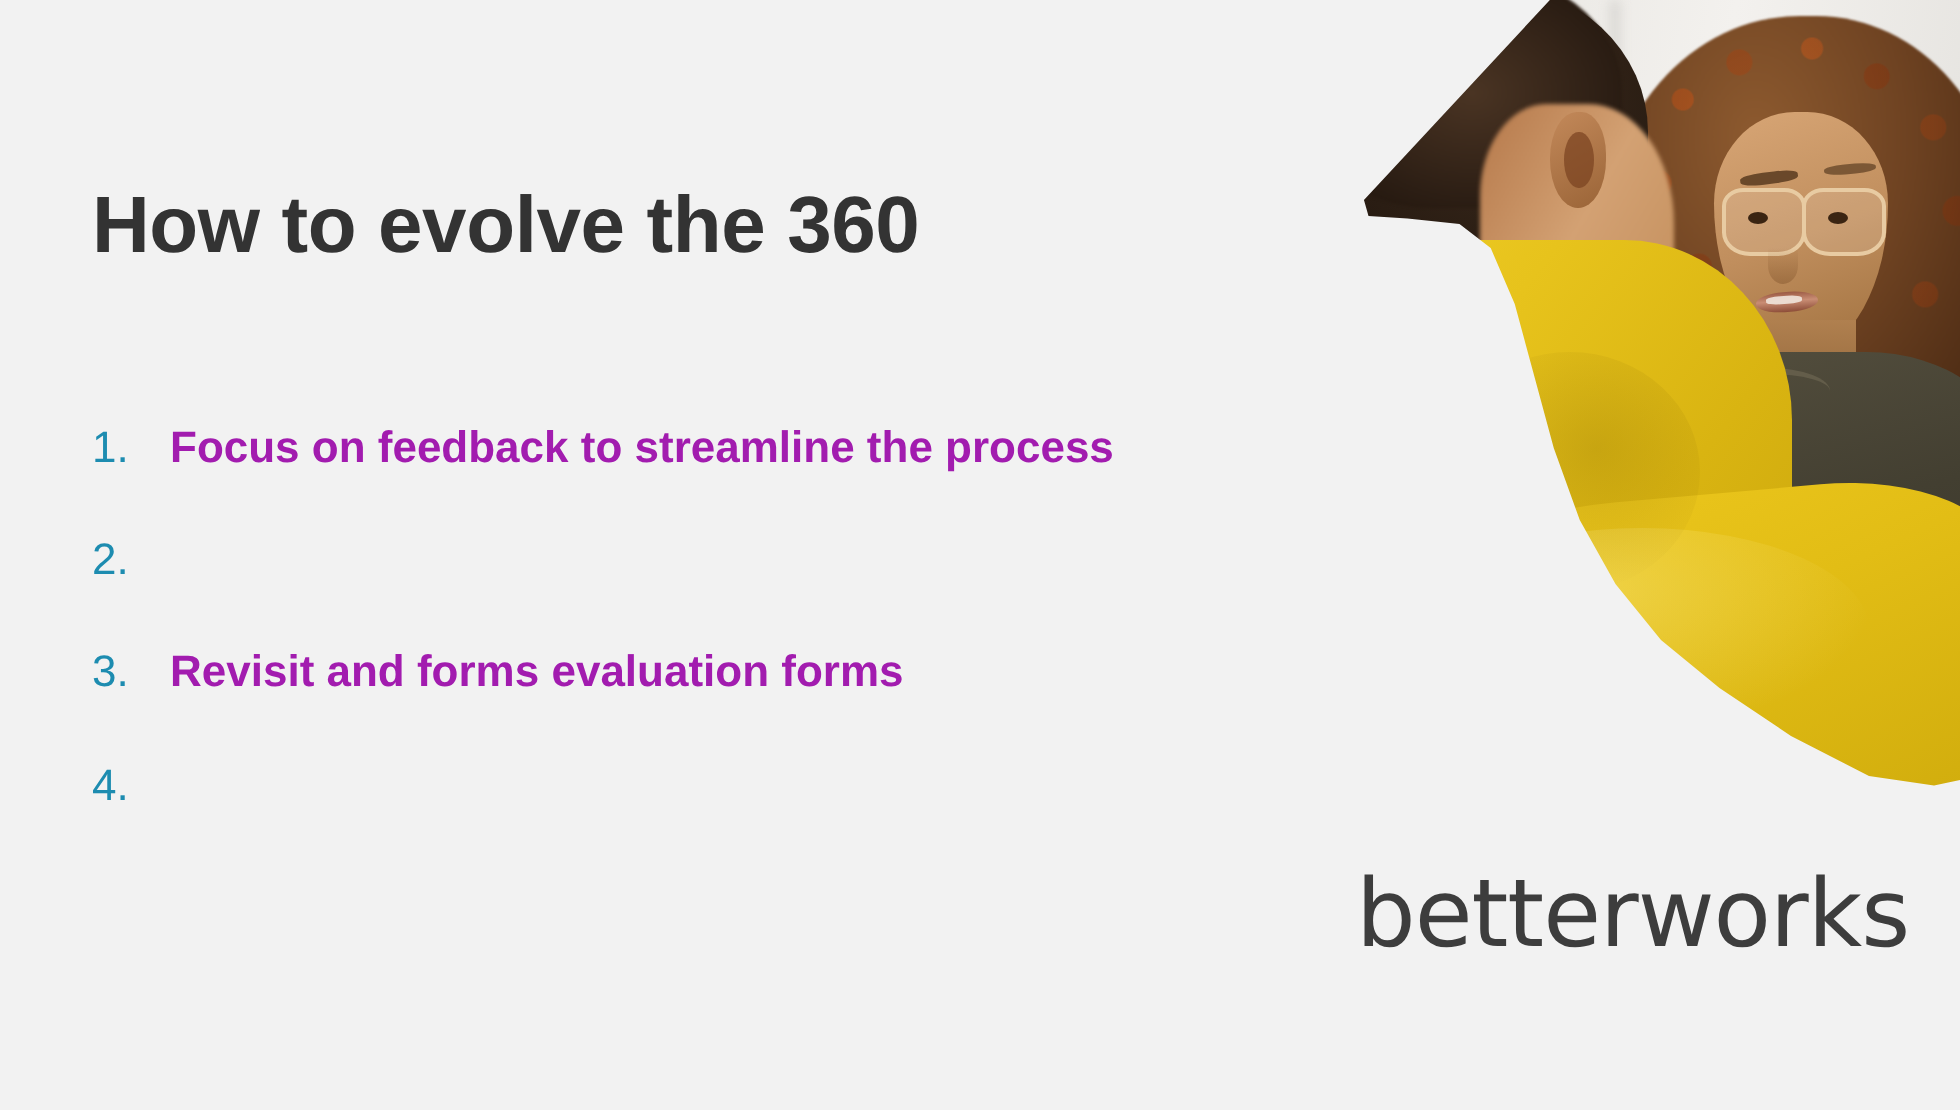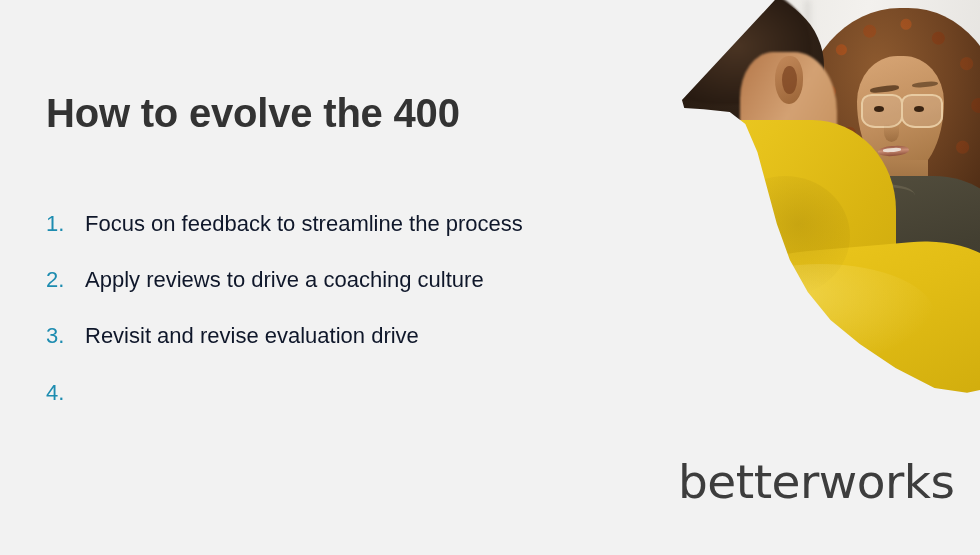--- a/index.html
+++ b/index.html
@@ -353,30 +353,30 @@
   .step:last-child { margin-bottom: 0; }
   .step-num {
     flex: 0 0 39px;
     font-size: 22px;
     font-weight: 400;
     color: #1d8cb0;
     line-height: 1.1;
   }
   .step-text {
     font-size: 22px;
-    font-weight: 400;
-    color: #0f172a;
+    font-weight: 700;
+    color: #a21caf;
     line-height: 1.1;
     text-align: center;
   }
 
   .logo {
     position: absolute;
     left: 678px;
-    top: 458px;
+    top: 434px;
     font-size: 47px;
     font-weight: 400;
     letter-spacing: -0.5px;
     color: #3d3d3d;
     font-family: "DejaVu Sans", sans-serif;
     line-height: 1;
   }
 </style>
 </head>
 <body>
@@ -427,35 +427,34 @@
       <div class="m-ear-in"></div>
       <div class="m-neck"></div>
       <div class="m-shoulder"></div>
       <div class="m-arm"></div>
       <div class="m-arm-shade"></div>
       <div class="m-fold"></div>
     </div>
   </div>
 
   <h1 class="headline">
-    <span class="ln">How to evolve the 400</span>
+    <span class="ln">How to evolve the 360</span>
   </h1>
 
   <ol class="steps">
     <li class="step">
       <span class="step-num">1.</span>
       <span class="step-text">Focus on feedback to streamline the process</span>
     </li>
     <li class="step">
       <span class="step-num">2.</span>
-      <span class="step-text">Apply reviews to drive a coaching culture</span>
     </li>
     <li class="step">
       <span class="step-num">3.</span>
-      <span class="step-text">Revisit and revise evaluation drive</span>
+      <span class="step-text">Revisit and forms evaluation forms</span>
     </li>
     <li class="step">
       <span class="step-num">4.</span>
     </li>
   </ol>
 
   <div class="logo">betterworks</div>
 
 </div>
 

